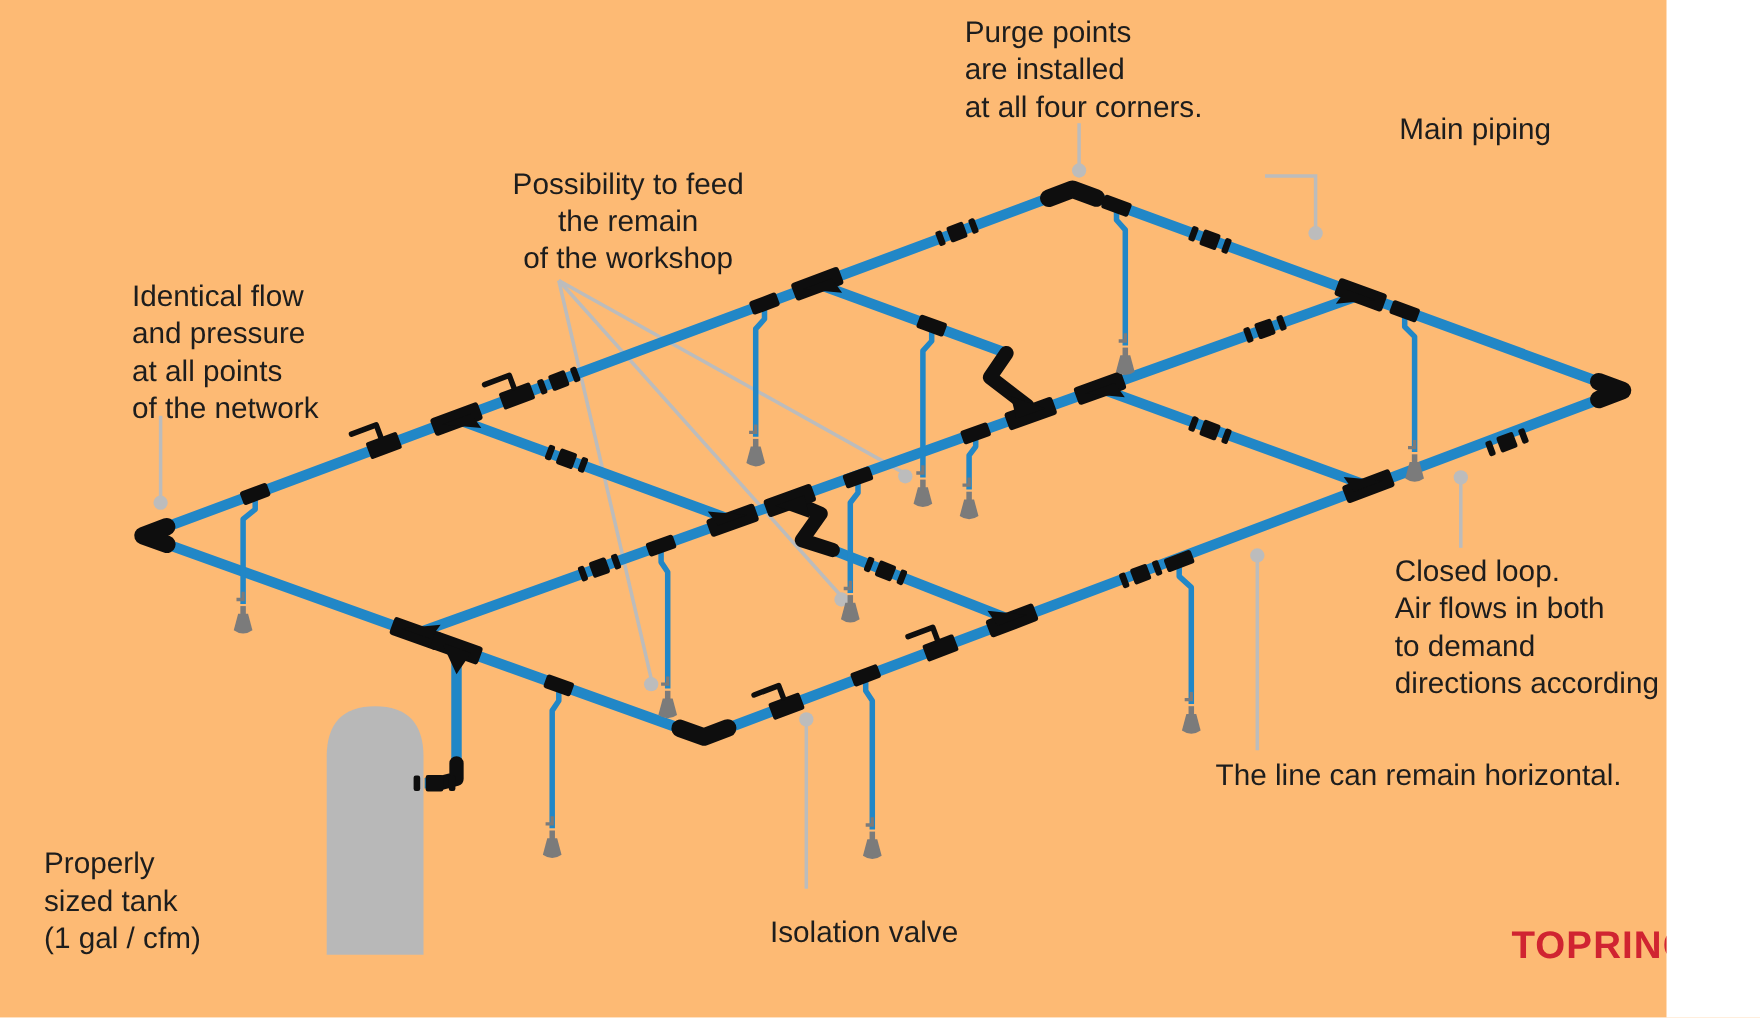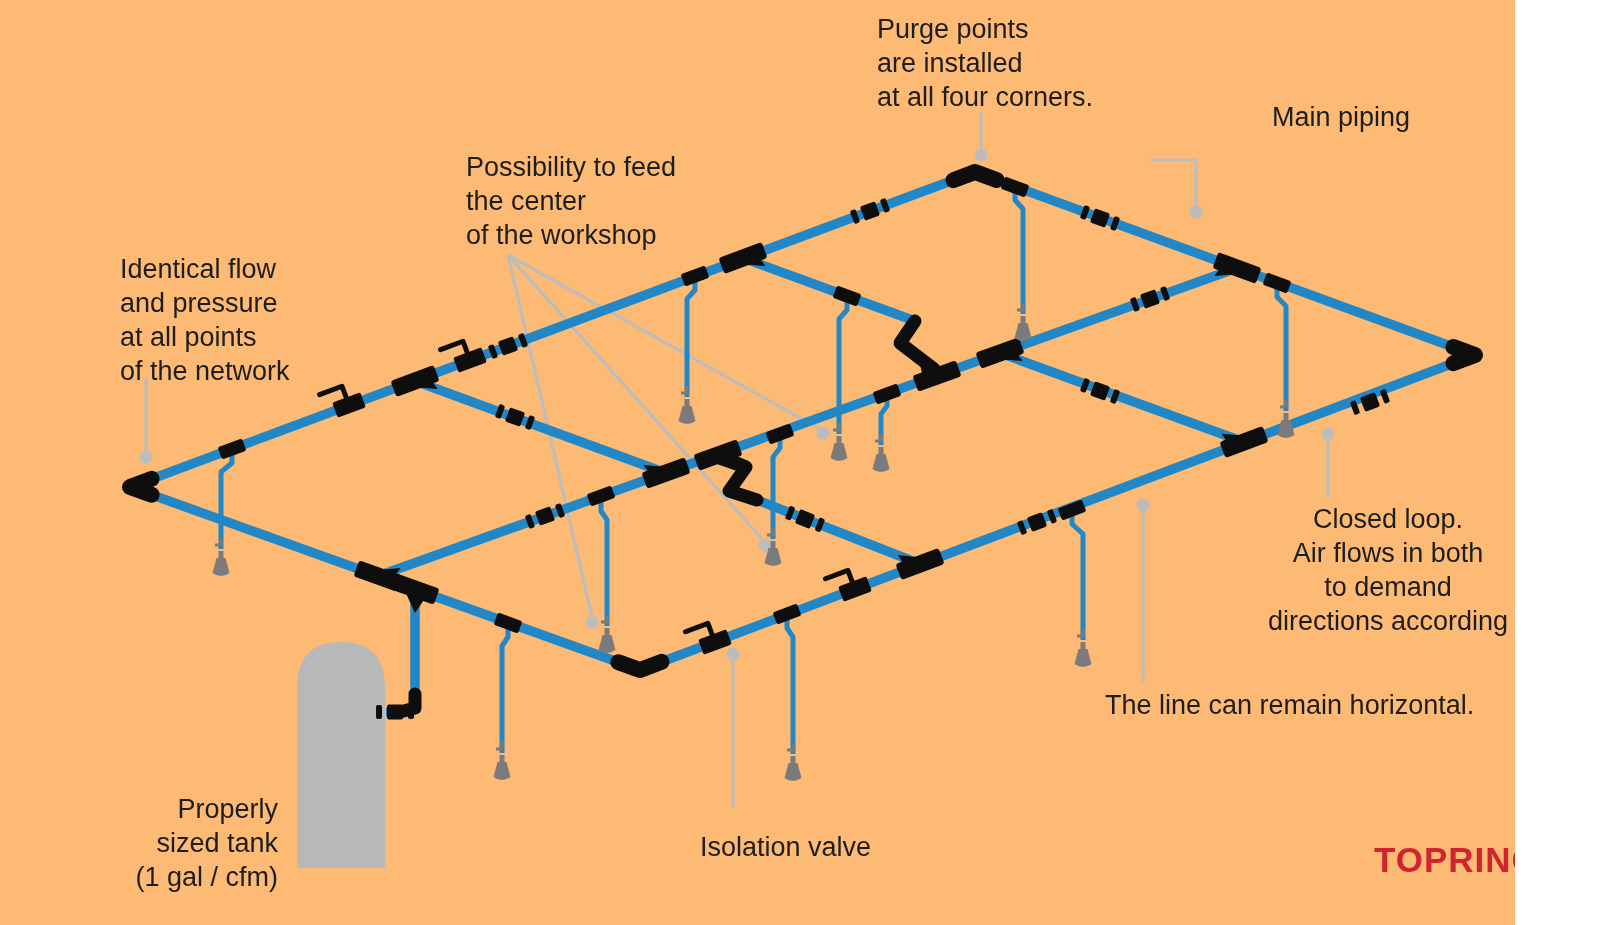--- a/index.html
+++ b/index.html
@@ -2,26 +2,26 @@
 <html><head>
 <meta charset="utf-8">
 <style>
   html,body{margin:0;padding:0;background:#ffffff;}
   #stage{position:relative;width:1515px;height:925px;background:#fdba74;overflow:hidden;
          font-family:"Liberation Sans", sans-serif;}
   #net{position:absolute;left:0;top:0;}
   .ann{position:absolute;font-size:27px;line-height:34px;color:#1d1d1d;white-space:nowrap;}
   .ann-purge{left:877px;top:12px;}
   .ann-main{left:1272px;top:100px;}
-  .ann-poss{left:466px;top:150px;}
+  .ann-poss{left:466px;top:150px;text-align:center;}
   .ann-ident{left:120px;top:252px;}
-  .ann-closed{left:1268px;top:502px;text-align:center;}
+  .ann-closed{left:1268px;top:502px;}
   .ann-horiz{left:1105px;top:688px;}
   .ann-isol{left:700px;top:830px;}
-  .ann-tank{left:40px;top:768px;width:238px;text-align:right;margin-top:24px;}
+  .ann-tank{left:40px;top:768px;width:238px;text-align:left;}
   .logo{position:absolute;left:1374px;top:840px;font-size:35px;font-weight:900;
         letter-spacing:1px;color:#d02431;}
 </style>
 </head>
 <body>
 
 <div id="stage">
   <svg id="net" width="1600" height="925" viewBox="0 0 1600 925">
       <polyline points="981,112 981,150" fill="none" stroke="#bcbcbc" stroke-width="3.2"></polyline>
       <circle cx="981" cy="155" r="6.5" fill="#bcbcbc"></circle>
@@ -181,21 +181,21 @@
     <div>are installed</div>
     <div>at all four corners.</div>
   </div>
 
   <div class="ann ann-main">
     <div>Main piping</div>
   </div>
 
   <div class="ann ann-poss">
     <div>Possibility to feed</div>
-    <div>the center</div>
+    <div>the remain</div>
     <div>of the workshop</div>
   </div>
 
   <div class="ann ann-ident">
     <div>Identical flow</div>
     <div>and pressure</div>
     <div>at all points</div>
     <div>of the network</div>
   </div>
 

